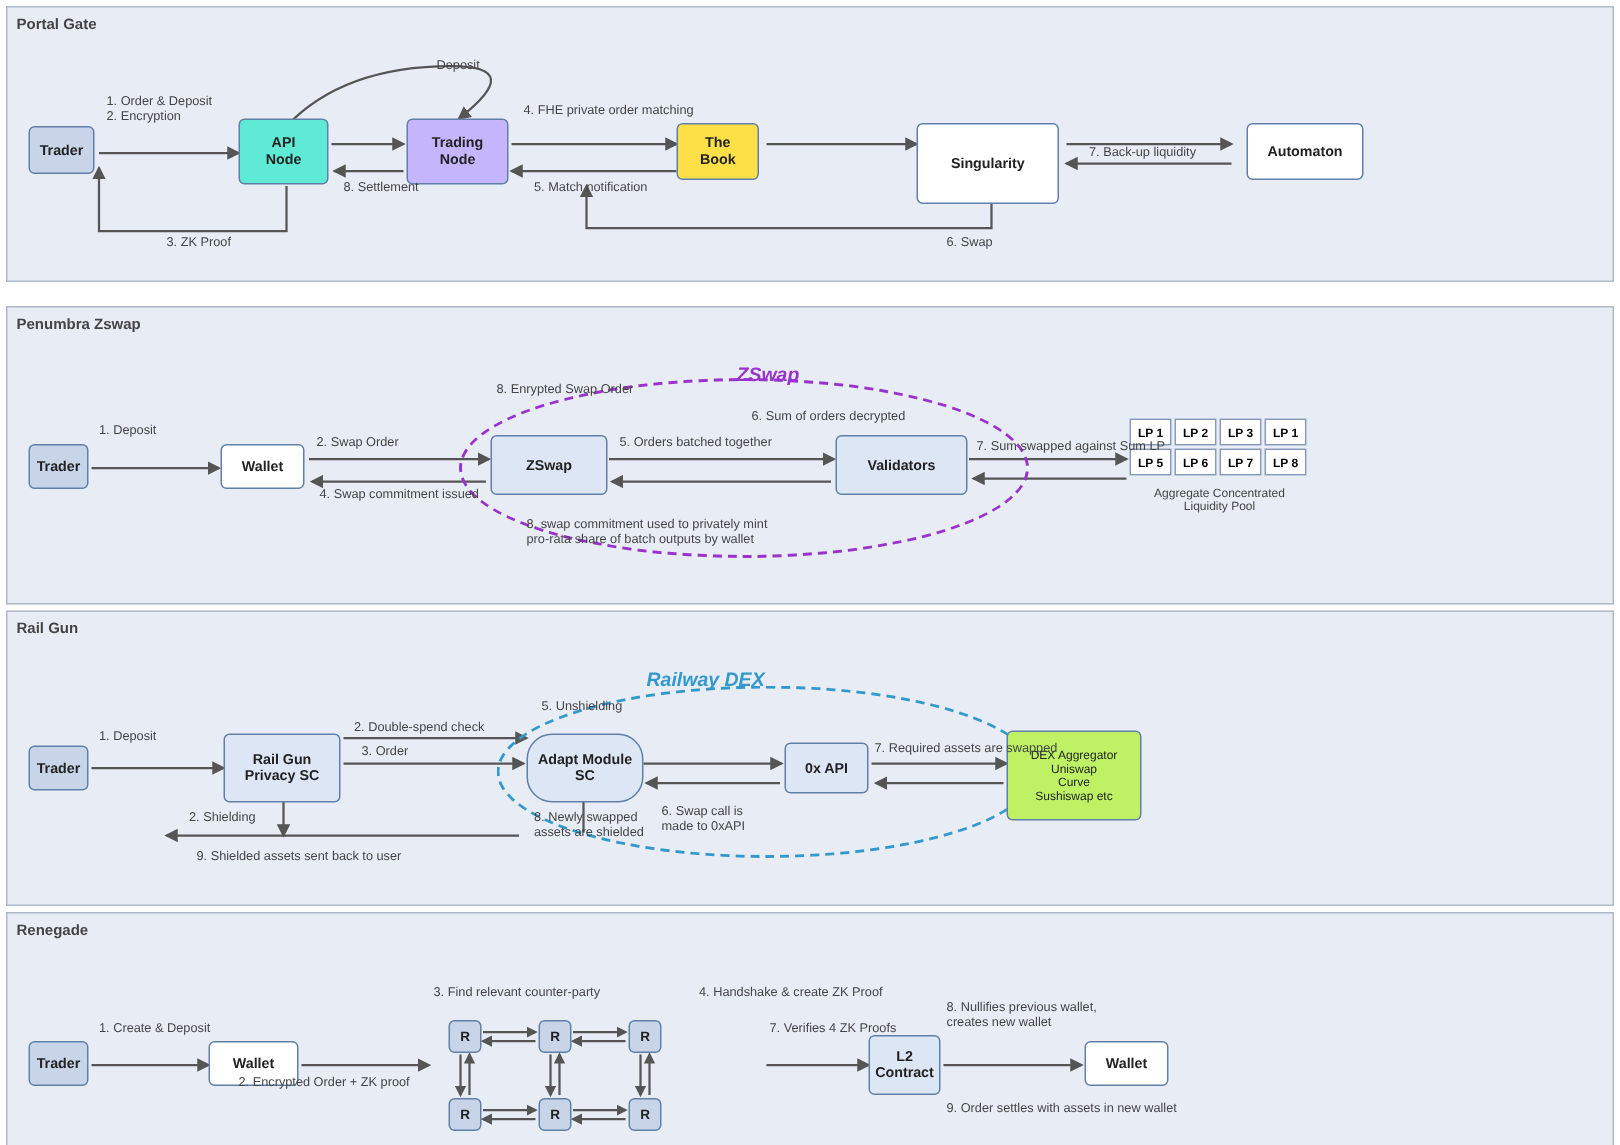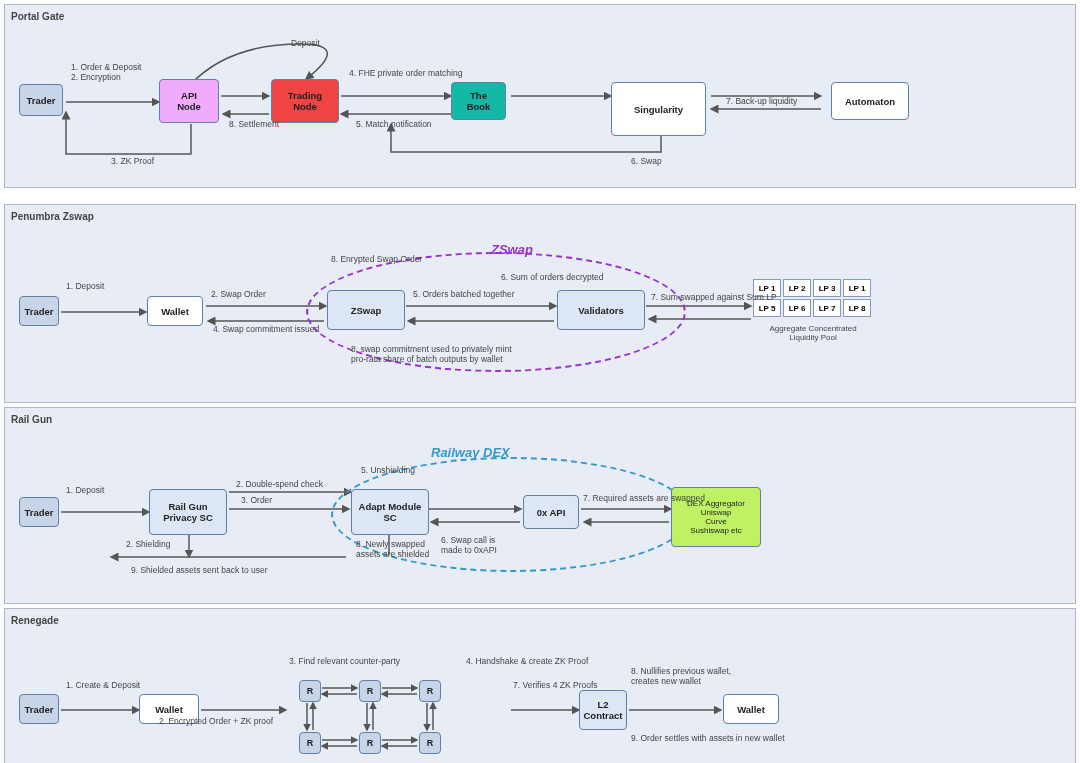--- a/index.html
+++ b/index.html
@@ -142,25 +142,25 @@
 
       <defs>
         <marker id="arr" markerWidth="6" markerHeight="6" refX="5" refY="3" orient="auto">
           <path d="M0,0 L6,3 L0,6 Z" fill="#555"></path>
         </marker>
       </defs>
     </svg>
 
     <div class="node-box" style="left:8px;top:60px;width:44px;height:32px;">Trader</div>
 
-    <div class="node-box" style="left:148px;top:55px;width:60px;height:44px;background:#f0abfc;">API<br>Node</div>
-
-    <div class="node-box" style="left:260px;top:55px;width:68px;height:44px;background:#ef4444;">Trading<br>Node</div>
-
-    <div class="node-box" style="left:440px;top:58px;width:55px;height:38px;background:#14b8a6;">The<br>Book</div>
+    <div class="node-box" style="left:148px;top:55px;width:60px;height:44px;background:#5eead4;">API<br>Node</div>
+
+    <div class="node-box" style="left:260px;top:55px;width:68px;height:44px;background:#c4b5fd;">Trading<br>Node</div>
+
+    <div class="node-box" style="left:440px;top:58px;width:55px;height:38px;background:#fde047;">The<br>Book</div>
 
     <div class="node-box" style="left:600px;top:58px;width:95px;height:54px;background:#fff;">Singularity</div>
 
     <div class="node-box" style="left:820px;top:58px;width:78px;height:38px;background:#fff;">Automaton</div>
 
     <div class="named-label" style="left:60px;top:38px;">1. Order &amp; Deposit</div>
     <div class="named-label" style="left:60px;top:48px;">2. Encryption</div>
     <div class="named-label" style="left:280px;top:14px;">Deposit</div>
     <div class="named-label" style="left:338px;top:44px;">4. FHE private order matching</div>
     <div class="named-label" style="left:345px;top:95px;">5. Match notification</div>
@@ -262,21 +262,21 @@
       <line x1="378" y1="105" x2="378" y2="128" stroke="#555" stroke-width="1.5"></line>
     </svg>
 
     <div class="dashed-oval oval-blue" style="left:320px;top:30px;width:360px;height:115px;"></div>
     <div class="railway-title" style="left:420px;top:18px;">Railway DEX</div>
 
     <div class="node-box" style="left:8px;top:70px;width:40px;height:30px;">Trader</div>
 
     <div class="node-box" style="left:138px;top:62px;width:78px;height:46px;background:#dce6f5;">Rail Gun<br>Privacy SC</div>
 
-    <div class="node-box" style="left:340px;top:62px;width:78px;height:46px;background:#dce6f5;">Adapt Module<br>SC</div>
+    <div class="node-box" style="left:340px;top:62px;width:78px;height:46px;background:#dce6f5;border-radius:17px;">Adapt Module<br>SC</div>
 
     <div class="node-box" style="left:512px;top:68px;width:56px;height:34px;background:#dce6f5;">0x API</div>
 
     <div class="node-box" style="left:660px;top:60px;width:90px;height:60px;background:#bef264;font-weight:normal;font-size:8px;">DEX Aggregator<br>Uniswap<br>Curve<br>Sushiswap etc</div>
 
     <div class="named-label" style="left:55px;top:58px;">1. Deposit</div>
     <div class="named-label" style="left:115px;top:112px;">2. Shielding</div>
     <div class="named-label" style="left:230px;top:68px;">3. Order</div>
     <div class="named-label" style="left:225px;top:52px;">2. Double-spend check</div>
     <div class="named-label" style="left:350px;top:38px;">5. Unshielding</div>

